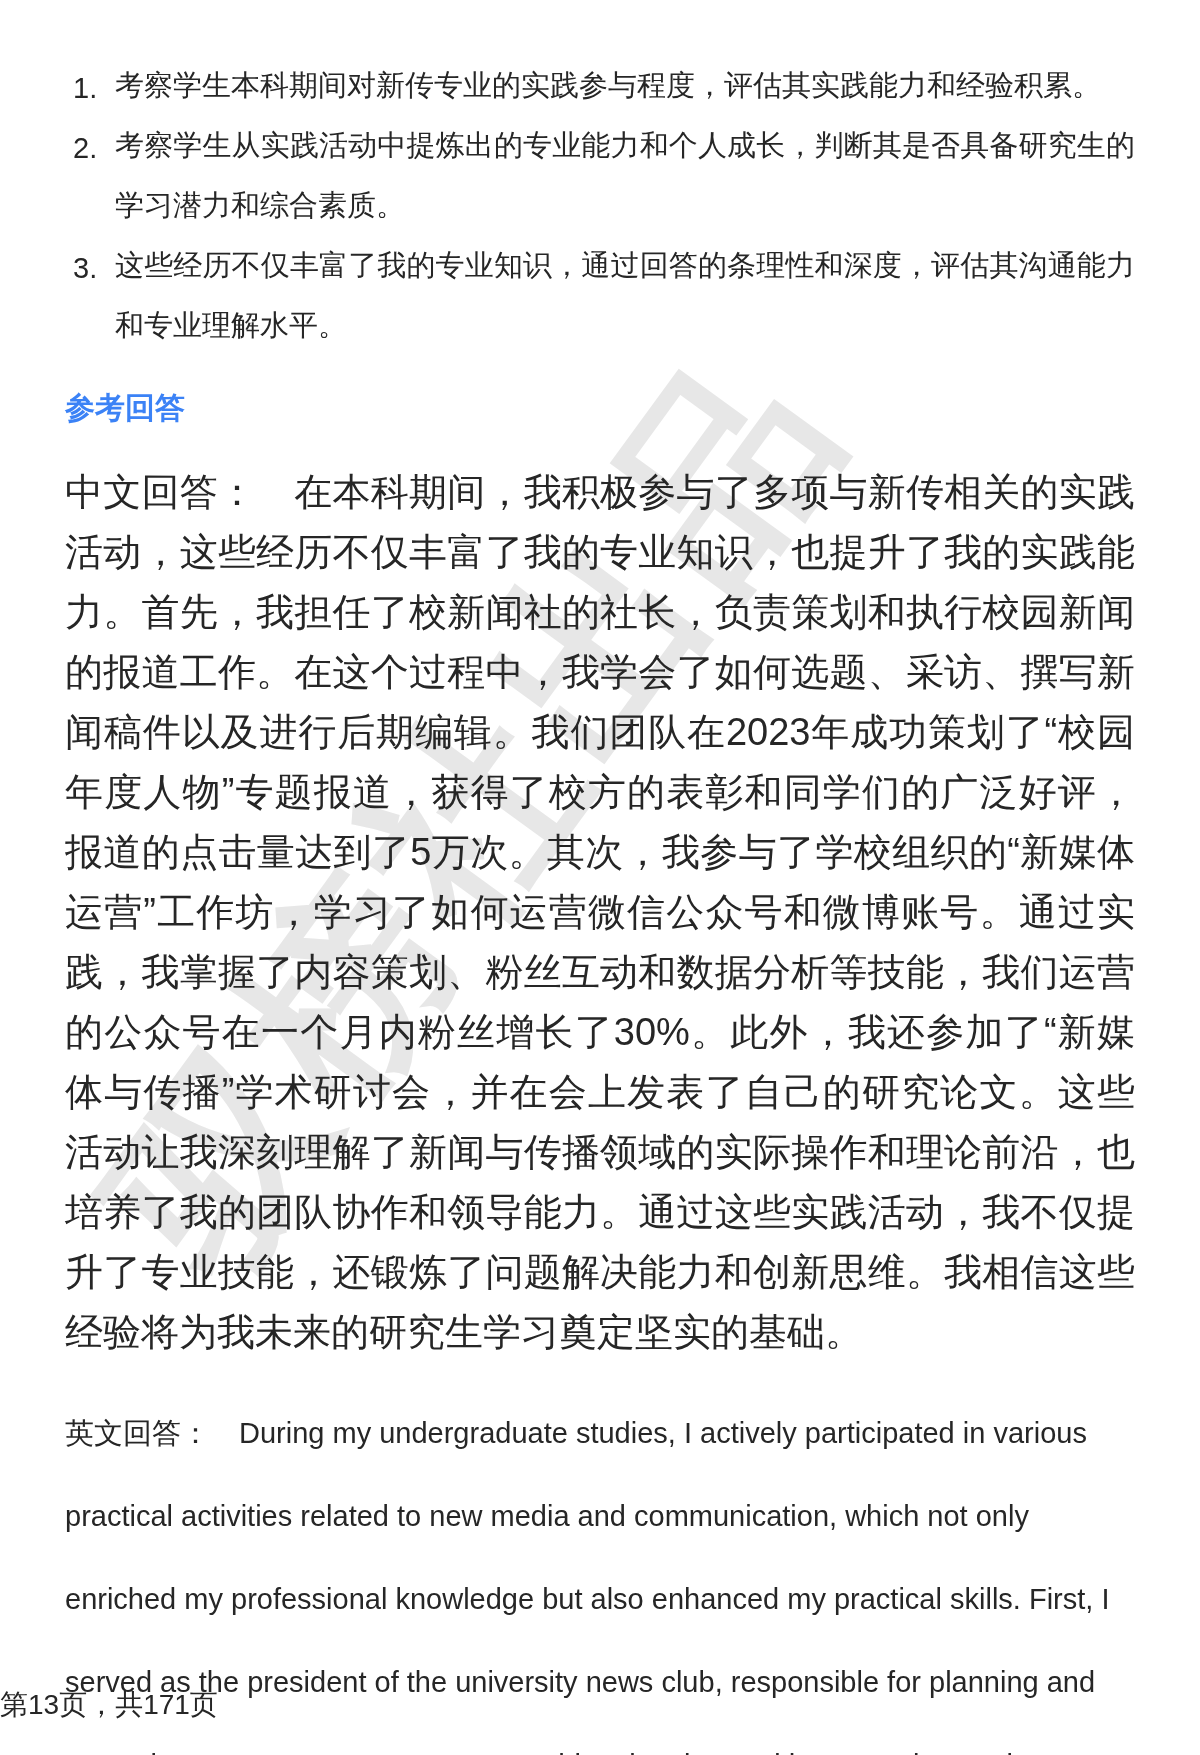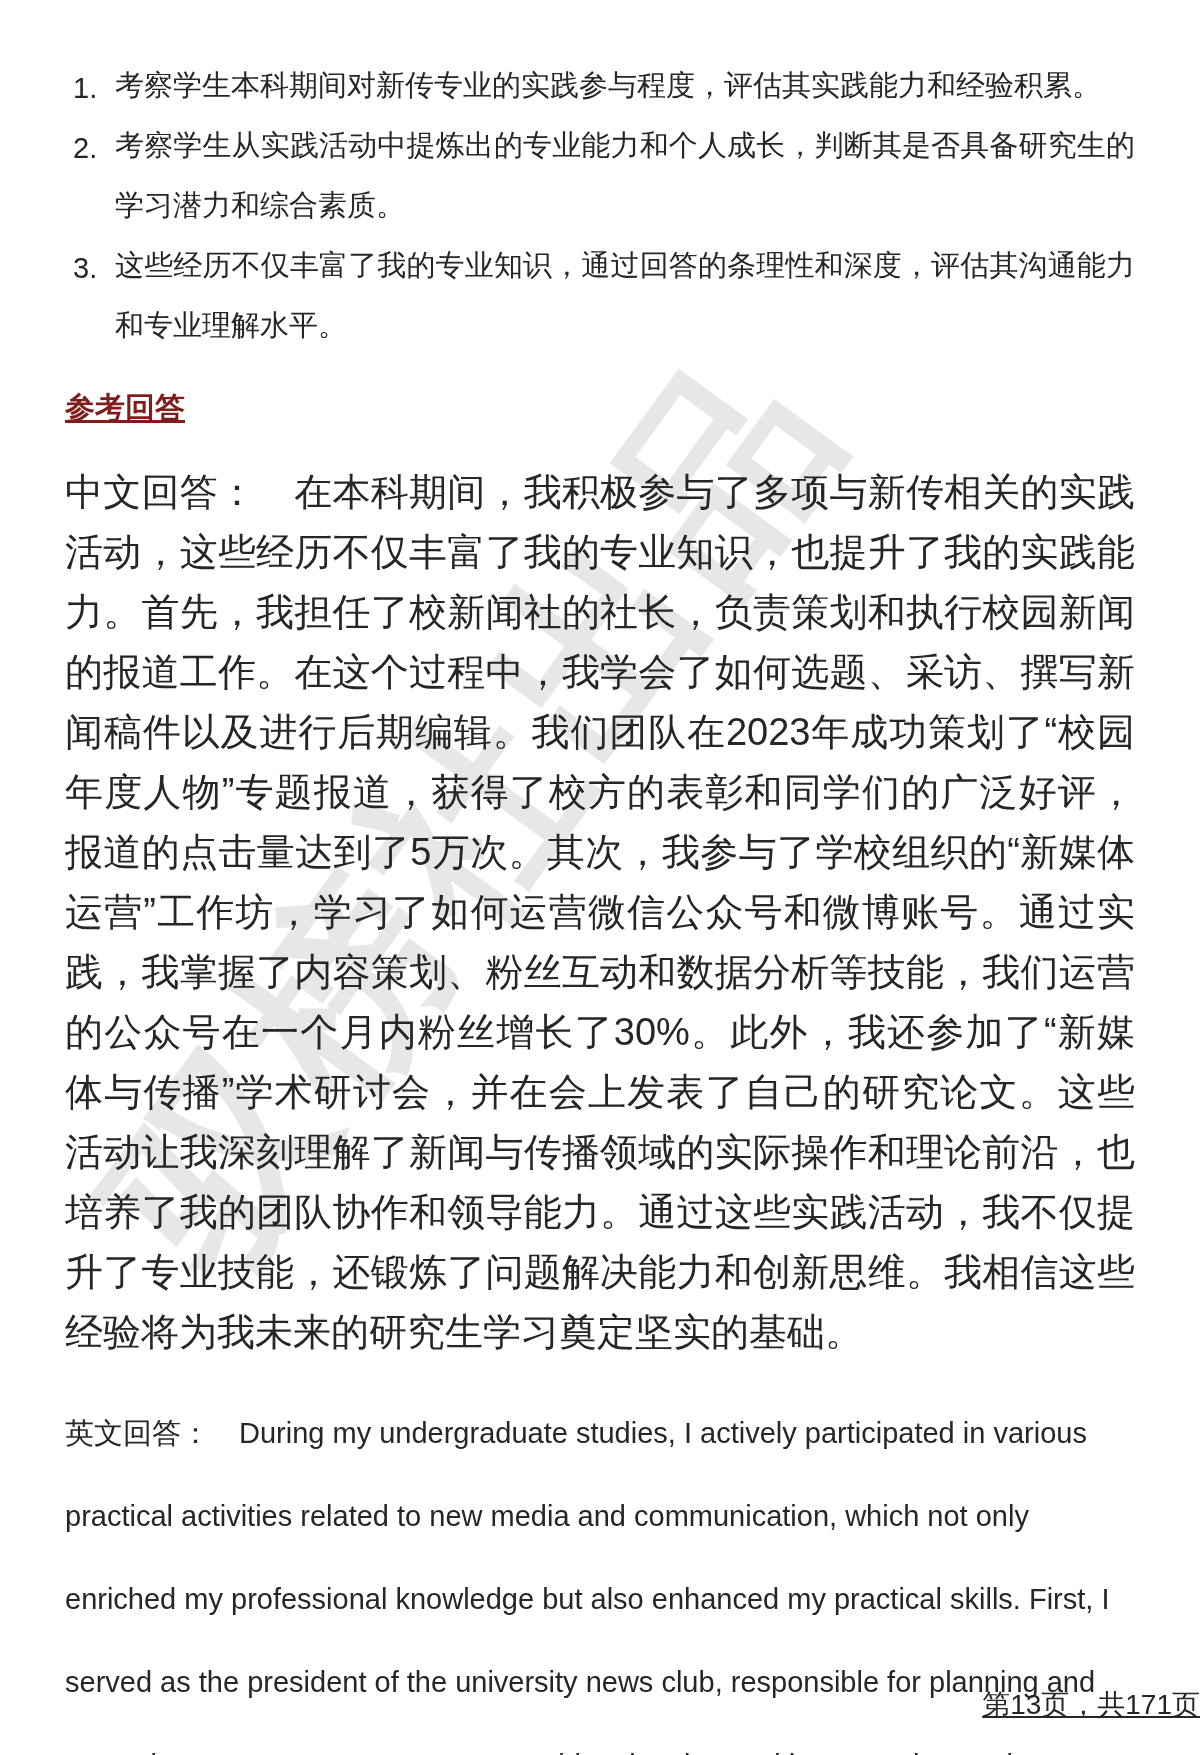--- a/index.html
+++ b/index.html
@@ -69,26 +69,25 @@
     margin-top: 30px;
     font-size: 29px;
     line-height: 83px;
     text-align: left;
   }
   .footer {
     position: absolute;
     left: 0;
     right: 0;
     bottom: 36px;
-    text-align: right;
+    text-align: left;
     font-size: 28px;
     line-height: 28px;
     color: #262626;
     z-index: 1;
-    text-decoration: underline;
   }
 </style>
 </head>
 <body>
 
 <div class="page">
 
   <div class="watermark" style="color: rgb(231, 231, 231);">驭榜社出品</div>
 
   <div class="content">
@@ -101,21 +100,21 @@
       <div class="olist-item">
         <span class="num">2.</span>
         <span class="txt">考察学生从实践活动中提炼出的专业能力和个人成长，判断其是否具备研究生的学习潜力和综合素质。</span>
       </div>
       <div class="olist-item">
         <span class="num">3.</span>
         <span class="txt">这些经历不仅丰富了我的专业知识，通过回答的条理性和深度，评估其沟通能力和专业理解水平。</span>
       </div>
     </div>
 
-    <h2 class="heading" style="color: #7f1d1d; text-decoration: underline;">参考回答</h2>
+    <h2 class="heading" style="color: #3b82f6;">参考回答</h2>
 
     <p class="para zh">中文回答：　在本科期间，我积极参与了多项与新传相关的实践活动，这些经历不仅丰富了我的专业知识，也提升了我的实践能力。首先，我担任了校新闻社的社长，负责策划和执行校园新闻的报道工作。在这个过程中，我学会了如何选题、采访、撰写新闻稿件以及进行后期编辑。我们团队在2023年成功策划了“校园年度人物”专题报道，获得了校方的表彰和同学们的广泛好评，报道的点击量达到了5万次。其次，我参与了学校组织的“新媒体运营”工作坊，学习了如何运营微信公众号和微博账号。通过实践，我掌握了内容策划、粉丝互动和数据分析等技能，我们运营的公众号在一个月内粉丝增长了30%。此外，我还参加了“新媒体与传播”学术研讨会，并在会上发表了自己的研究论文。这些活动让我深刻理解了新闻与传播领域的实际操作和理论前沿，也培养了我的团队协作和领导能力。通过这些实践活动，我不仅提升了专业技能，还锻炼了问题解决能力和创新思维。我相信这些经验将为我未来的研究生学习奠定坚实的基础。</p>
 
     <p class="para en">英文回答：　During my undergraduate studies, I actively participated in various practical activities related to new media and communication, which not only enriched my professional knowledge but also enhanced my practical skills. First, I served as the president of the university news club, responsible for planning and executing campus news coverage. In this role, I learned how to select topics, conduct interviews, write news articles, and edit content. Our team successfully planned the "Campus Annual Figures" special report in 2023, receiving recognition from the university and</p>
 
   </div>
 
   <div class="footer">第13页，共171页</div>
 
 </div>

